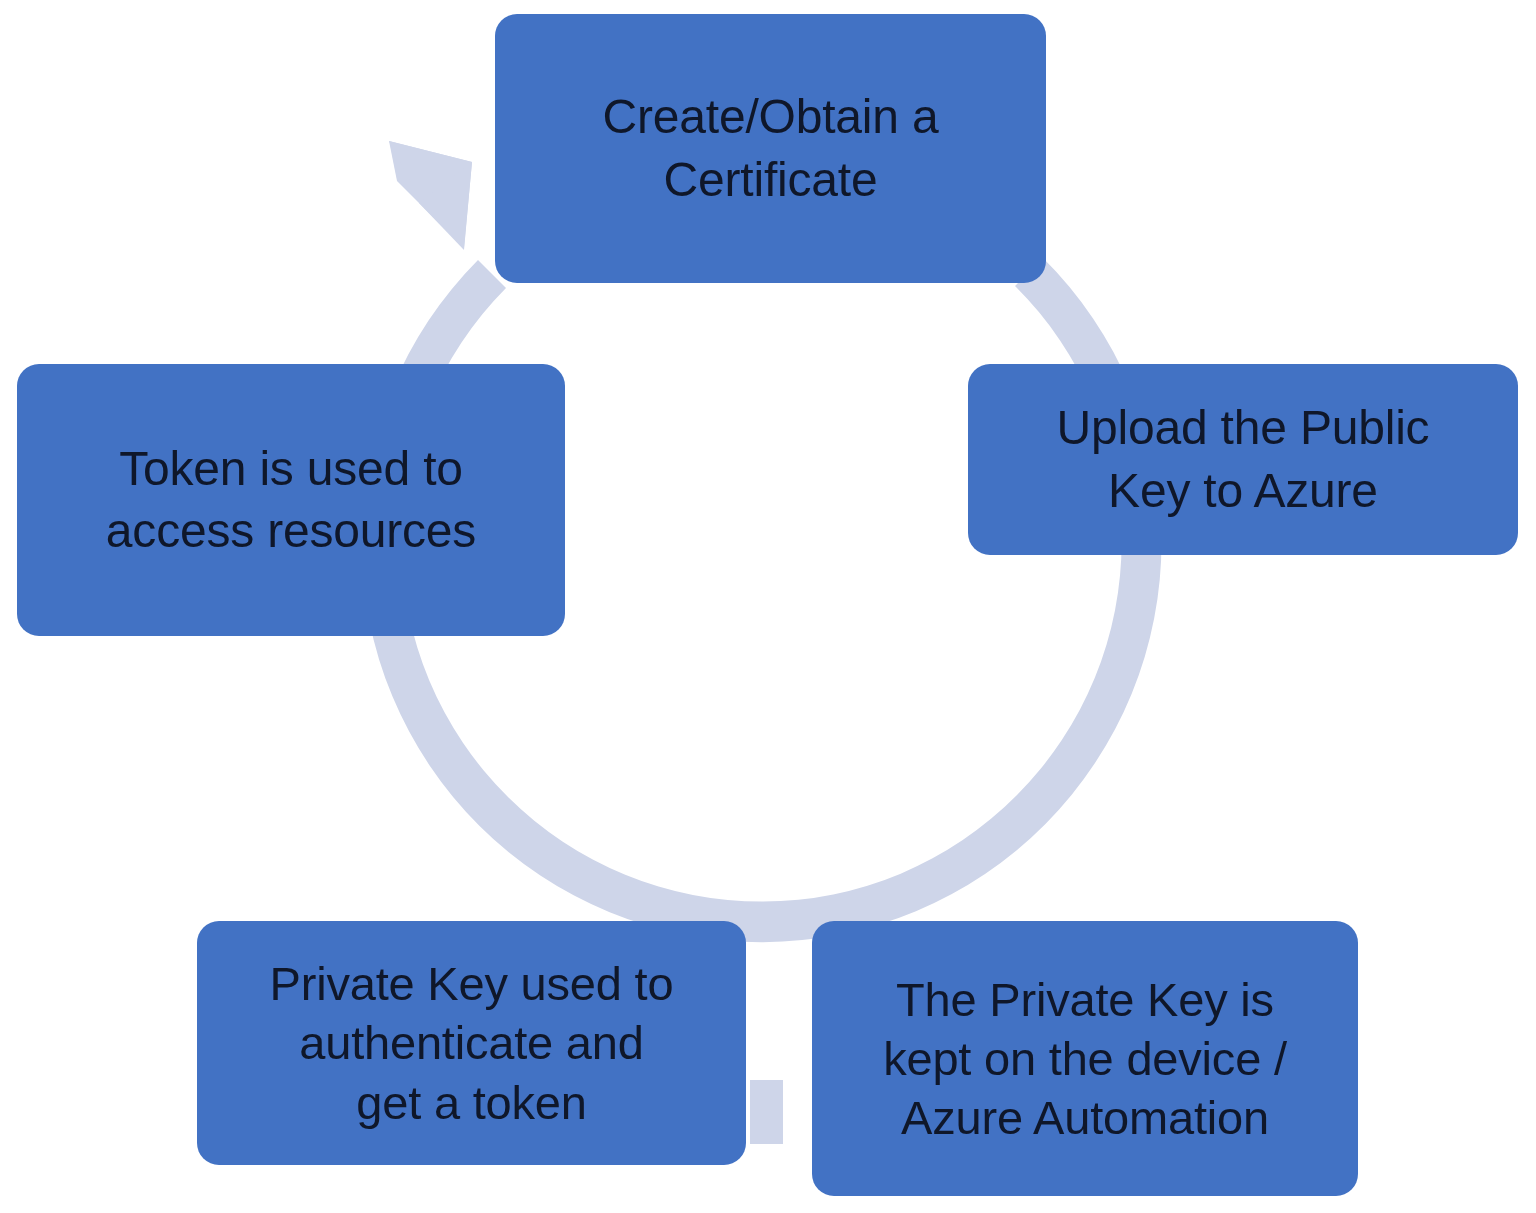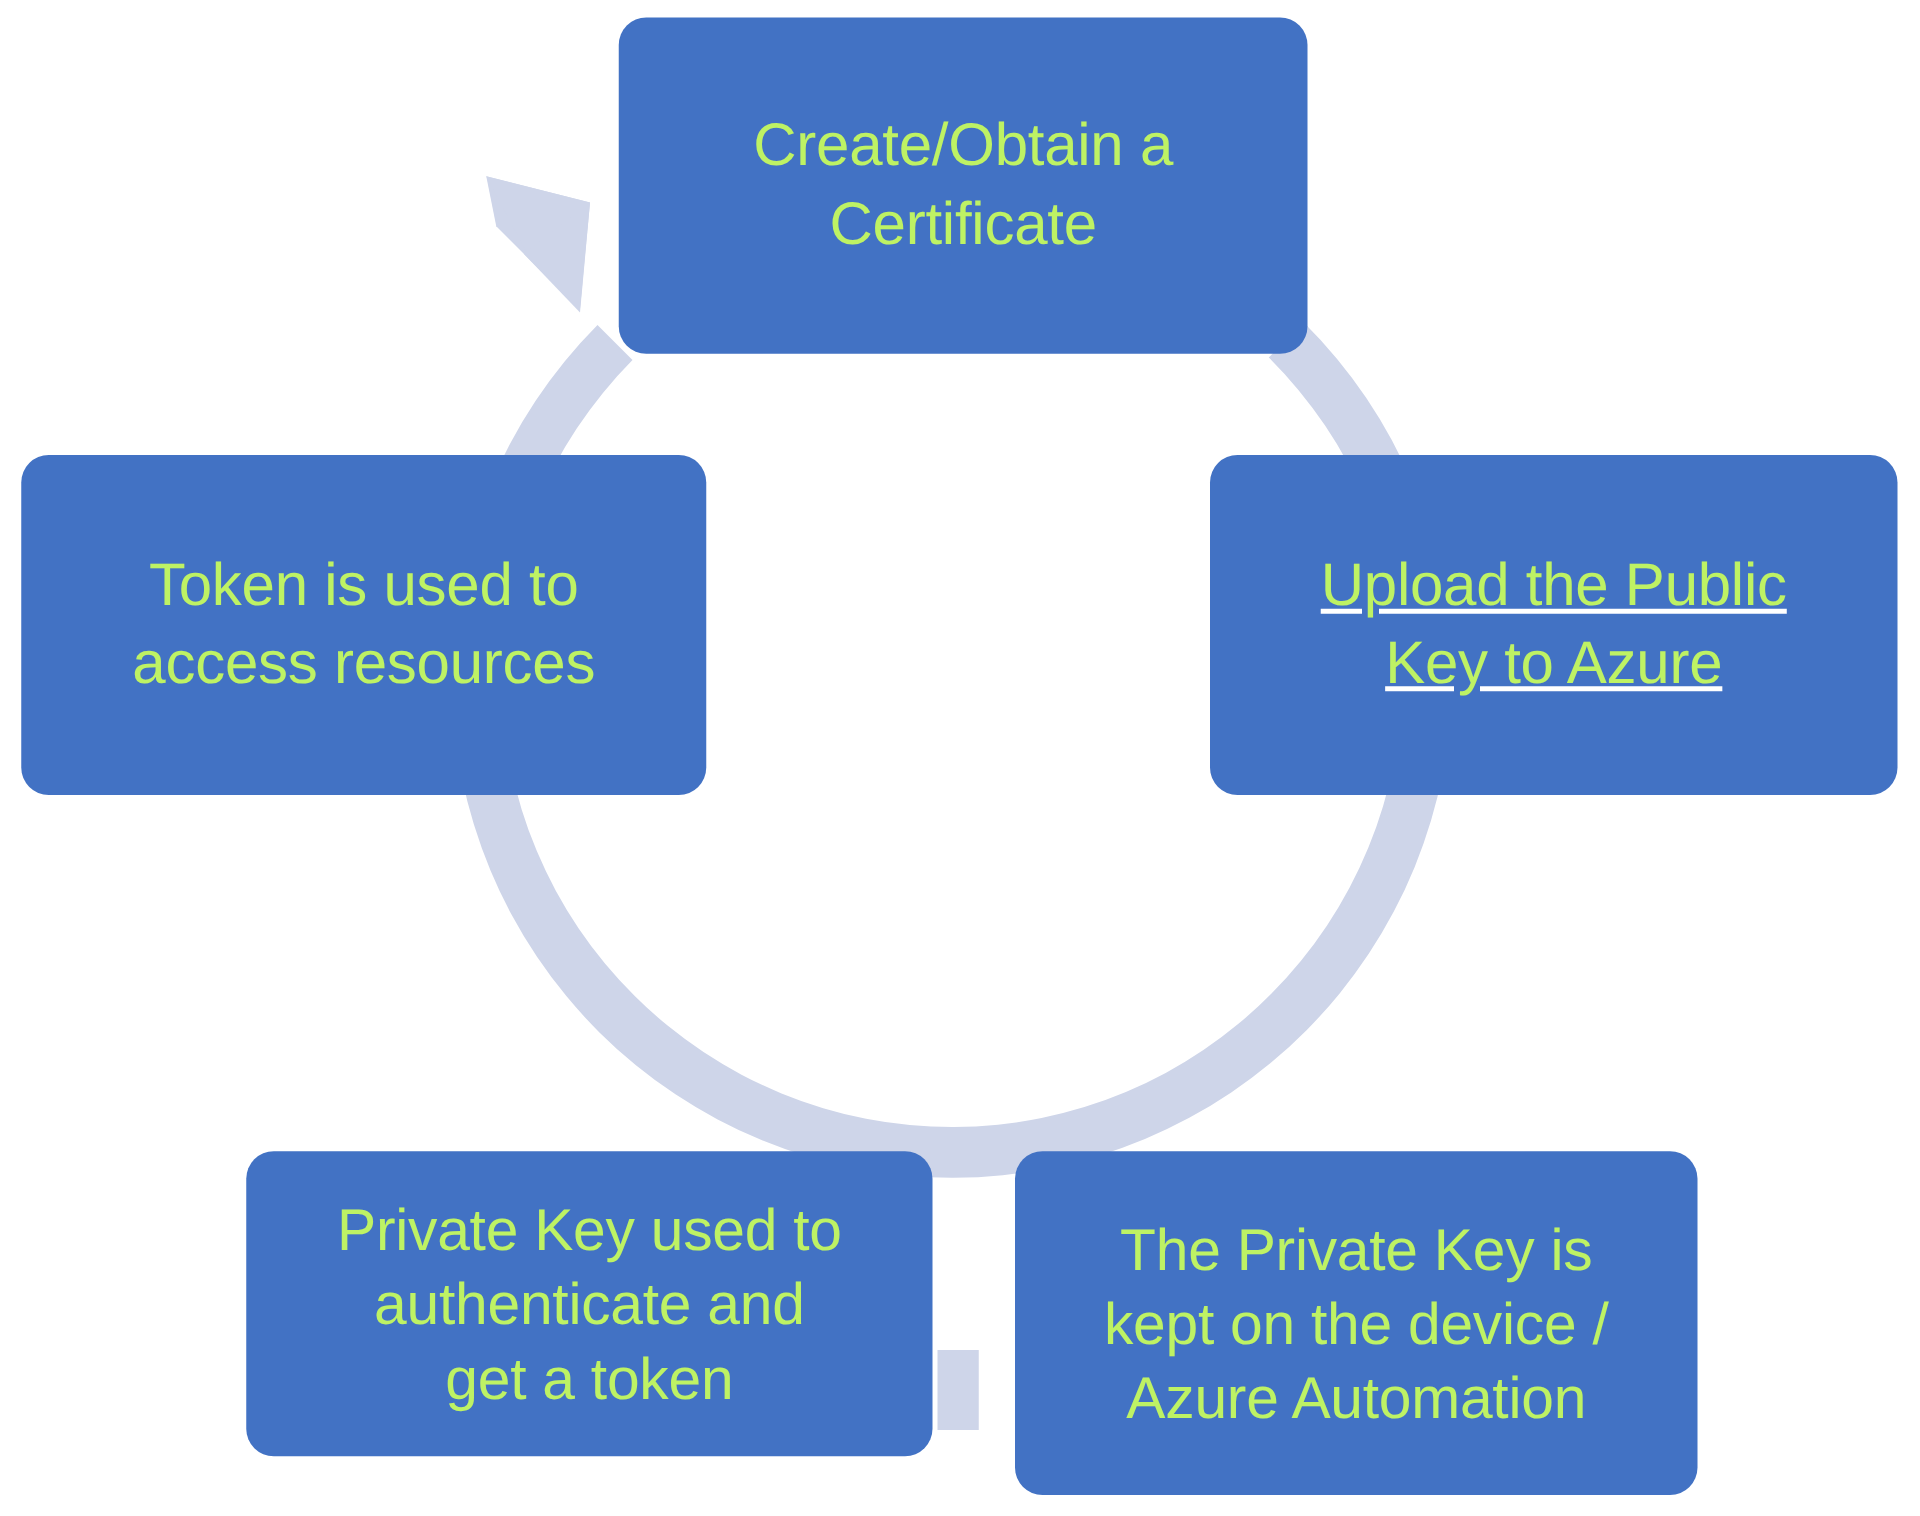--- a/index.html
+++ b/index.html
@@ -30,29 +30,29 @@
     display: flex;
     align-items: center;
     justify-content: center;
     text-align: center;
     box-sizing: border-box;
   }
   .node-label {
     font-family: "Liberation Sans", sans-serif;
     font-size: 47px;
     line-height: 1.30;
-    color: #bef264;
+    color: #0f172a;
     letter-spacing: -0.2px;
     padding: 0 18px;
     white-space: pre-line;
   }
 
   
   #node-create   { left: 495px;  top: 14px;   width: 551px; height: 269px; }
-  #node-upload   { left: 968px;  top: 364px;  width: 550px; height: 272px; text-decoration: underline; }
+  #node-upload   { left: 968px;  top: 364px;  width: 550px; height: 191px; }
   #node-private  { left: 812px;  top: 921px;  width: 546px; height: 275px; justify-content: center; }
   #node-auth     { left: 197px;  top: 921px;  width: 549px; height: 244px; }
   #node-token    { left: 17px;   top: 364px;  width: 548px; height: 272px; }
 
   #node-create  .node-label { font-size: 48px; }
   #node-upload  .node-label { font-size: 48px; }
   #node-token   .node-label { font-size: 48px; }
   #node-private .node-label { font-size: 47px; line-height: 1.26; }
   #node-auth    .node-label { font-size: 47px; line-height: 1.26; }
 </style>

